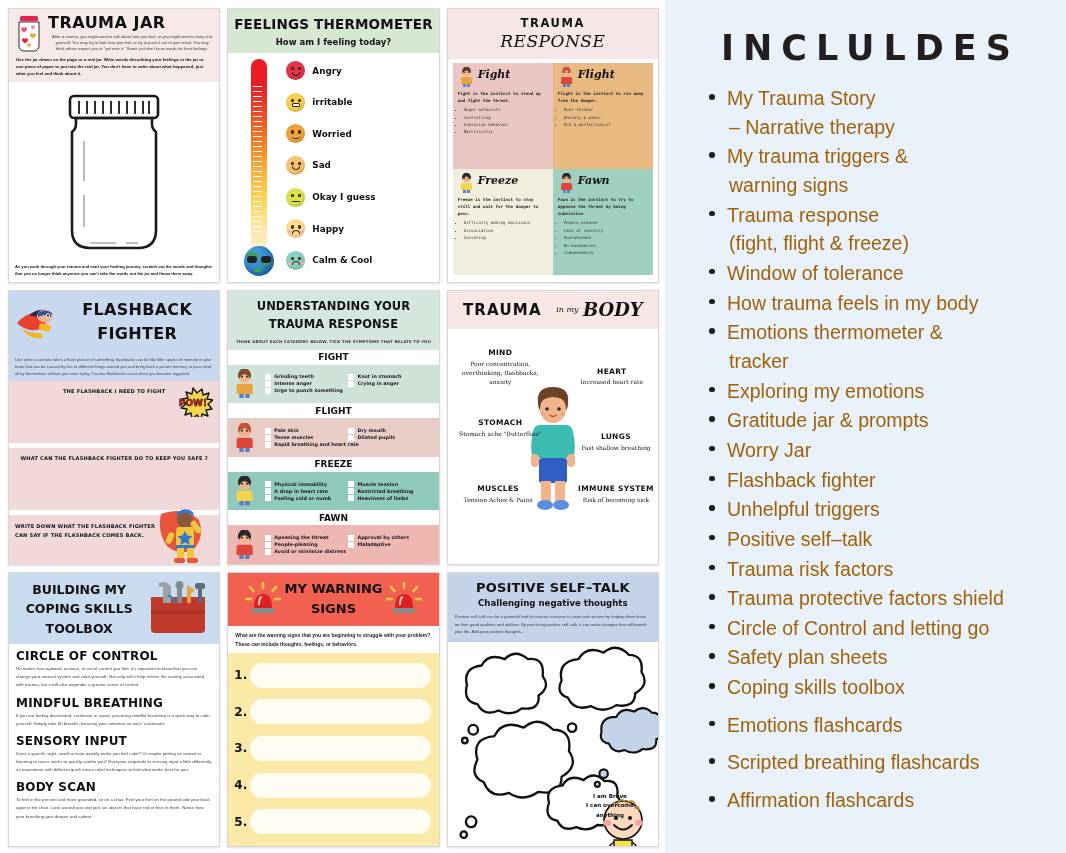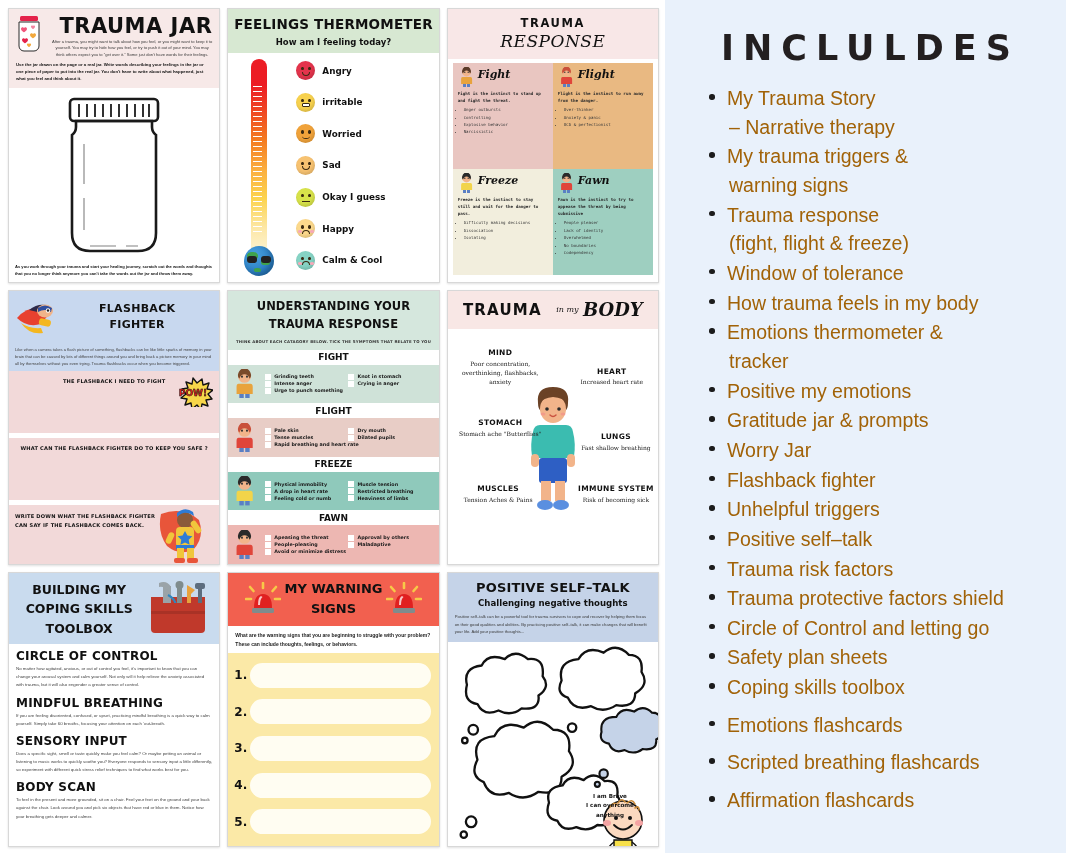--- a/index.html
+++ b/index.html
@@ -27,36 +27,36 @@
     border: 1px solid #d8d8d8;
     box-shadow: 0 1px 2px rgba(0,0,0,.12);
     overflow: hidden;
     position: relative;
     display: flex;
     flex-direction: column;
   }
 
   
   .tj-head { background:#f7e9e8; padding:6px 7px 5px 7px; position:relative; }
-  .tj-title { font-family:"DejaVu Sans", sans-serif; font-weight:bold; font-size:21px;
-    letter-spacing:.5px; text-align:right; color:#111; margin-left:32px; line-height:1.05; }
+  .tj-title { font-family:"DejaVu Sans", sans-serif; font-weight:bold; font-size:16px;
+    letter-spacing:.5px; text-align:left; color:#111; margin-left:32px; line-height:1.05; }
   .tj-jarlogo { position:absolute; left:5px; top:5px; width:30px; height:40px; }
   .tj-p1 { font-size:4.1px; line-height:1.55; color:#3a3a3a; text-align:center;
     margin-left:36px; margin-top:2px; }
   .tj-p2 { font-size:4.3px; line-height:1.6; color:#111; font-weight:bold; margin-top:4px; }
   .tj-body { flex:1; display:flex; align-items:center; justify-content:center; padding:4px 0; }
   .tj-foot { font-size:4.1px; font-weight:bold; line-height:1.55; color:#111; padding:0 6px 5px; }
 
   
   .ft-head { background:#d7e8d2; padding:7px 4px 6px; text-align:center; }
   .ft-title { font-family:"DejaVu Sans", sans-serif; font-weight:bold; font-size:13.5px;
     letter-spacing:.2px; color:#111; }
   .ft-sub { font-family:"DejaVu Sans", sans-serif; font-weight:bold; font-size:8.5px;
     color:#111; margin-top:5px; }
-  .ft-body { flex:1; display:flex; padding:6px 6px 6px 10px; gap:16px; }
+  .ft-body { flex:1; display:flex; padding:6px 6px 6px 10px; gap:6px; }
   .ft-thermo { width:42px; position:relative; display:flex; flex-direction:column; align-items:center; }
   .ft-tube { width:16px; flex:1; border-radius:8px 8px 0 0; margin-bottom:-6px;
     background:linear-gradient(to bottom,#ec1c24 0%,#ec1c24 13%,#ef4423 26%,#f47b20 42%,
       #fbb040 58%,#fcd34d 72%,#fde8a8 88%,#fdf3d0 100%); position:relative; }
   .ft-ticks { position:absolute; left:2px; top:14%; bottom:9%; width:9px;
     background:repeating-linear-gradient(to bottom,#fff 0 1px,transparent 1px 5px); }
   .ft-globe { width:30px; height:30px; border-radius:50%; position:relative;
     background:radial-gradient(circle at 35% 30%,#4aa3e0,#2b7fc4 60%,#1f6aa8); z-index:2;
     box-shadow:inset -3px -3px 5px rgba(0,0,0,.2); overflow:hidden; }
   .ft-globe::before { content:""; position:absolute; left:3px; top:6px; width:11px; height:8px;
@@ -103,21 +103,21 @@
   .tr-desc { font-family:"DejaVu Sans Mono", monospace; font-weight:bold; font-size:4.2px;
     line-height:1.7; color:#2a2a2a; margin-top:2px; }
   .tr-ul { font-family:"DejaVu Sans Mono", monospace; font-size:4.1px; line-height:1.8;
     color:#3a3a3a; margin-top:2px; padding-left:6px; }
   .tr-ul li { list-style:disc; }
 
   
   .ff-head { background:#c8d8ef; padding:7px 6px 7px; display:flex; align-items:center; gap:4px; }
   .ff-hero { width:42px; height:38px; flex:none; position:relative; }
   .ff-title { flex:1; text-align:center; font-family:"DejaVu Sans", sans-serif; font-weight:bold;
-    font-size:11px; line-height:1.5; letter-spacing:.3px; color:#111; }
+    font-size:16px; line-height:1.5; letter-spacing:.3px; color:#111; }
   .ff-intro { font-size:4.1px; line-height:1.65; color:#444; padding:4px 6px 4px; background:#c8d8ef; }
   .ff-band { background:#f2d9d9; position:relative; padding:7px 6px; }
   .ff-band + .ff-band { margin-top:5px; }
   .ff-q { font-family:"DejaVu Sans", sans-serif; font-weight:bold; font-size:5.1px;
     letter-spacing:.2px; color:#111; }
   .ff-b1 { height:62px; } .ff-b2 { height:62px; } .ff-b3 { flex:1; }
   .ff-b1 .ff-q, .ff-b2 .ff-q { text-align:center; }
   .ff-b3 .ff-q { text-align:left; line-height:1.8; }
   .ff-pow { position:absolute; right:6px; top:6px; width:40px; height:30px; }
   .ff-hero2 { position:absolute; right:4px; bottom:0px; width:62px; height:58px; }
@@ -858,21 +858,21 @@
 
   <div class="right">
     <div class="inc-title">INCLULDES</div>
     <ul class="inc-list" id="inc-list">
         <li><span>My Trauma Story</span><span class="cont">– Narrative therapy</span></li>
         <li><span>My trauma triggers &amp;</span><span class="cont">warning signs</span></li>
         <li><span>Trauma response</span><span class="cont">(fight, flight &amp; freeze)</span></li>
         <li><span>Window of tolerance</span></li>
         <li><span>How trauma feels in my body</span></li>
         <li><span>Emotions thermometer &amp;</span><span class="cont">tracker</span></li>
-        <li><span>Positive my emotions</span></li>
+        <li><span>Exploring my emotions</span></li>
         <li><span>Gratitude jar &amp; prompts</span></li>
         <li><span>Worry Jar</span></li>
         <li><span>Flashback fighter</span></li>
         <li><span>Unhelpful triggers</span></li>
         <li><span>Positive self–talk</span></li>
         <li><span>Trauma risk factors</span></li>
         <li><span>Trauma protective factors shield</span></li>
         <li><span>Circle of Control and letting go</span></li>
         <li><span>Safety plan sheets</span></li>
         <li><span>Coping skills toolbox</span></li>

